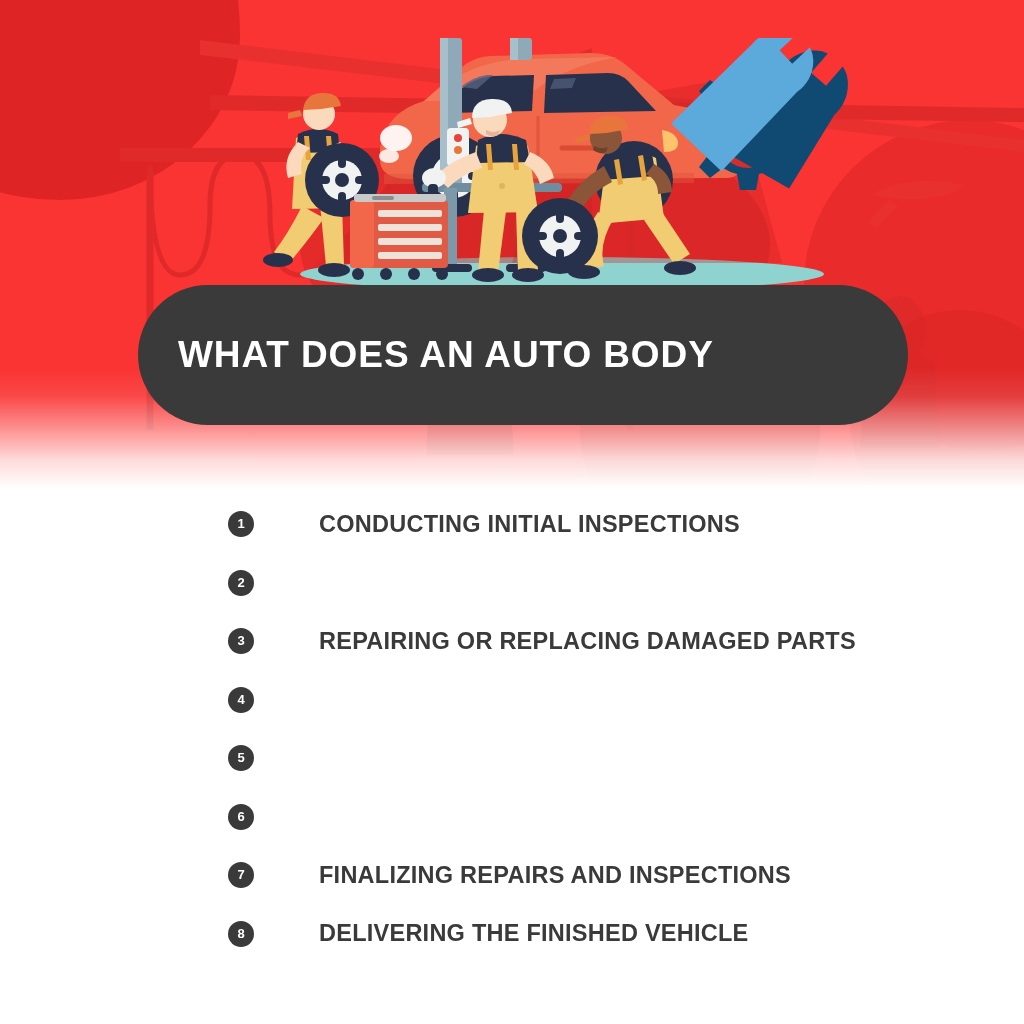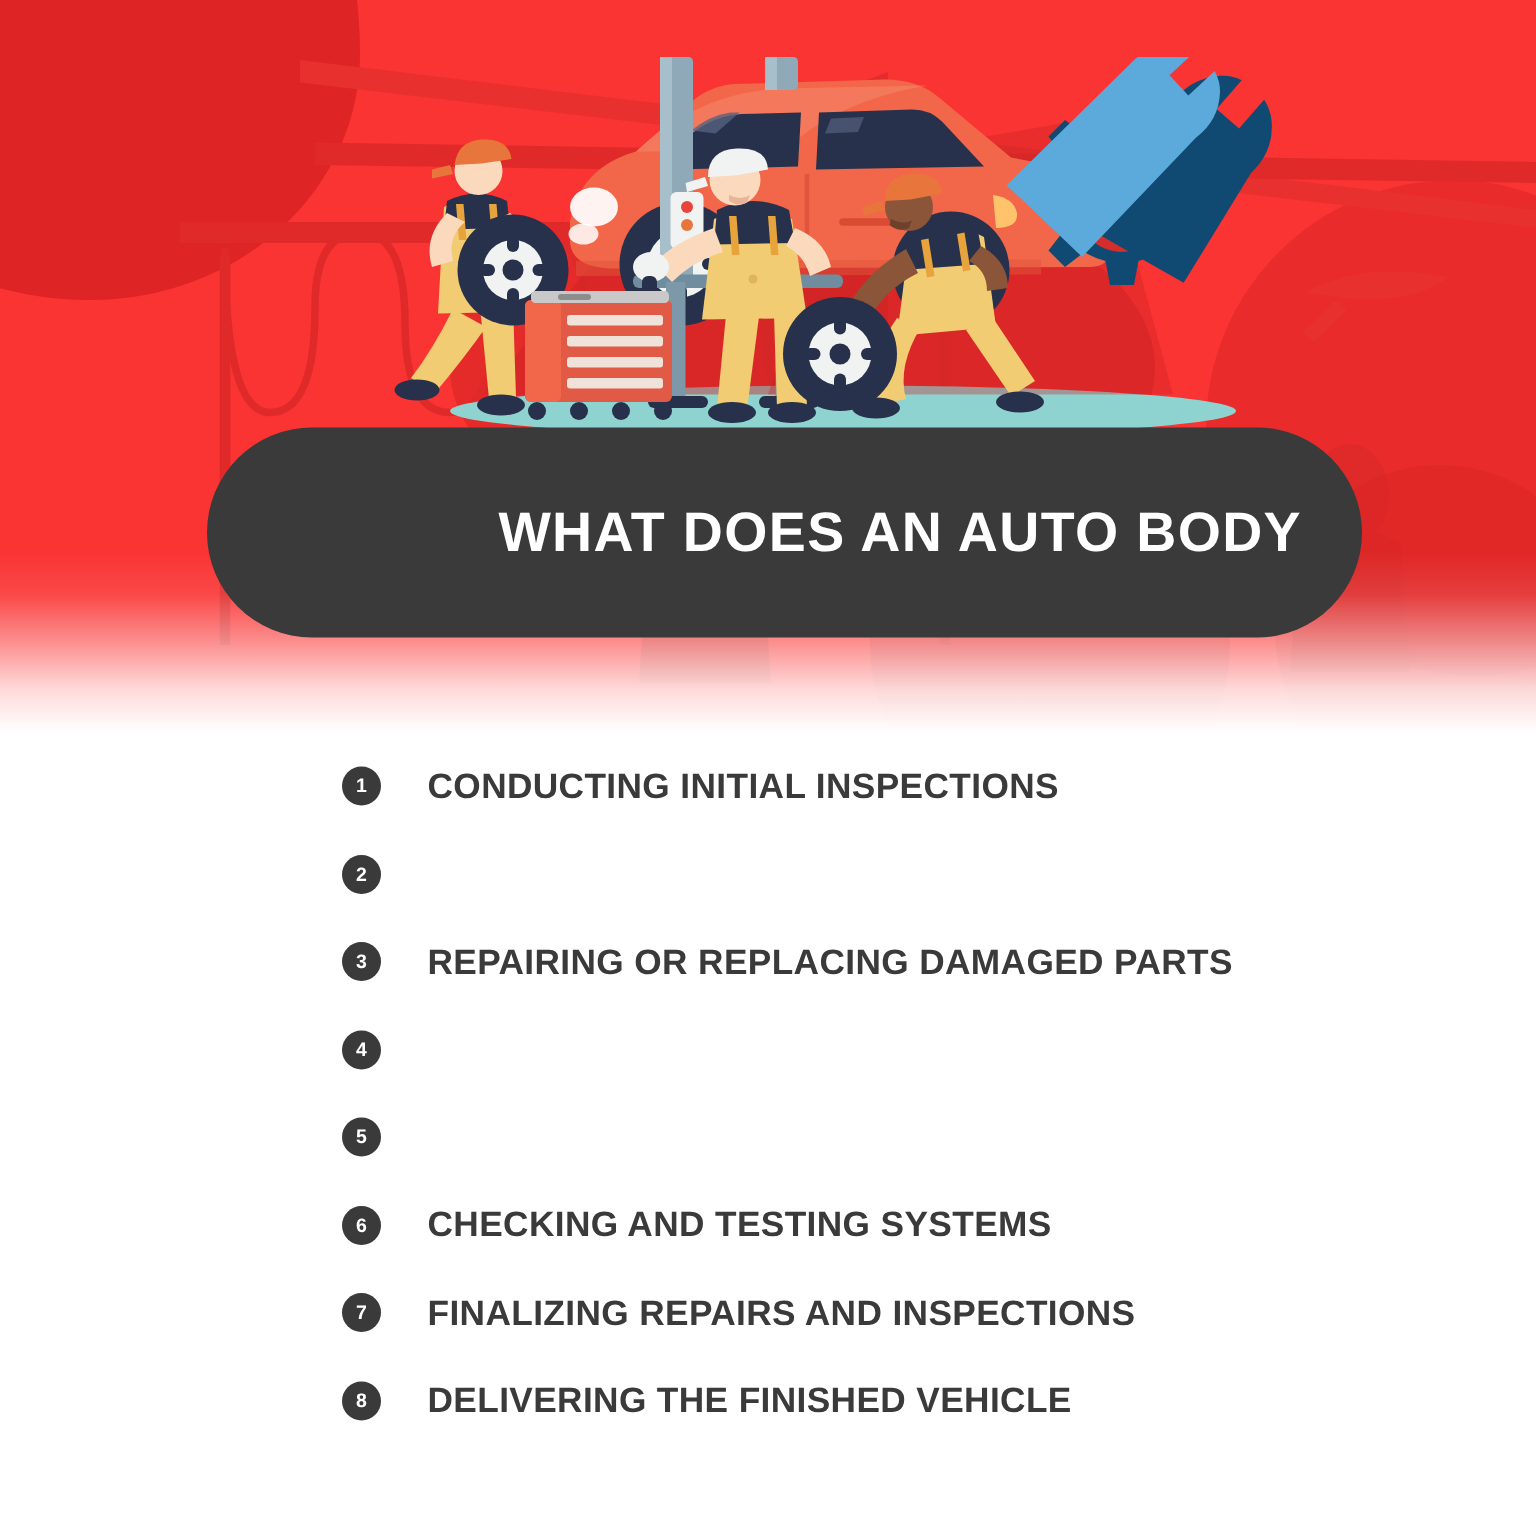--- a/index.html
+++ b/index.html
@@ -92,21 +92,21 @@
 
   
   .title-pill {
     position: absolute;
     left: 138px; top: 285px;
     width: 770px; height: 140px;
     background: #3a3a3a;
     border-radius: 70px;
     display: flex;
     align-items: center;
-    justify-content: flex-end;
+    justify-content: flex-start;
     z-index: 20;
   }
   .title-text {
     color: #ffffff;
     font-family: "Liberation Sans", sans-serif;
     font-weight: bold;
     font-size: 37px;
     line-height: 1.22;
     letter-spacing: 0.9px;
     text-align: center;
@@ -141,20 +141,21 @@
     margin-right: 31px;
   }
   .item-label {
     color: #3a3a3a;
     font-family: "Liberation Sans", sans-serif;
     font-weight: bold;
     font-size: 23.5px;
     letter-spacing: 0.25px;
     text-transform: uppercase;
     white-space: nowrap;
+    margin-left: 34px;
   }
 </style>
 </head>
 <body>
 
 <div id="infographic">
 
   <div class="hero">
     <div class="hero-red"></div>
     <div class="blob-left"></div>
@@ -429,21 +430,20 @@
     <div class="list-item">
       <div class="badge">4</div>
     </div>
 
     <div class="list-item">
       <div class="badge">5</div>
     </div>
 
     <div class="list-item">
       <div class="badge">6</div>
-      <div class="item-label">CHECKING AND TESTING SYSTEMS</div>
     </div>
 
     <div class="list-item">
       <div class="badge">7</div>
       <div class="item-label">FINALIZING REPAIRS AND INSPECTIONS</div>
     </div>
 
     <div class="list-item">
       <div class="badge">8</div>
       <div class="item-label">DELIVERING THE FINISHED VEHICLE</div>

